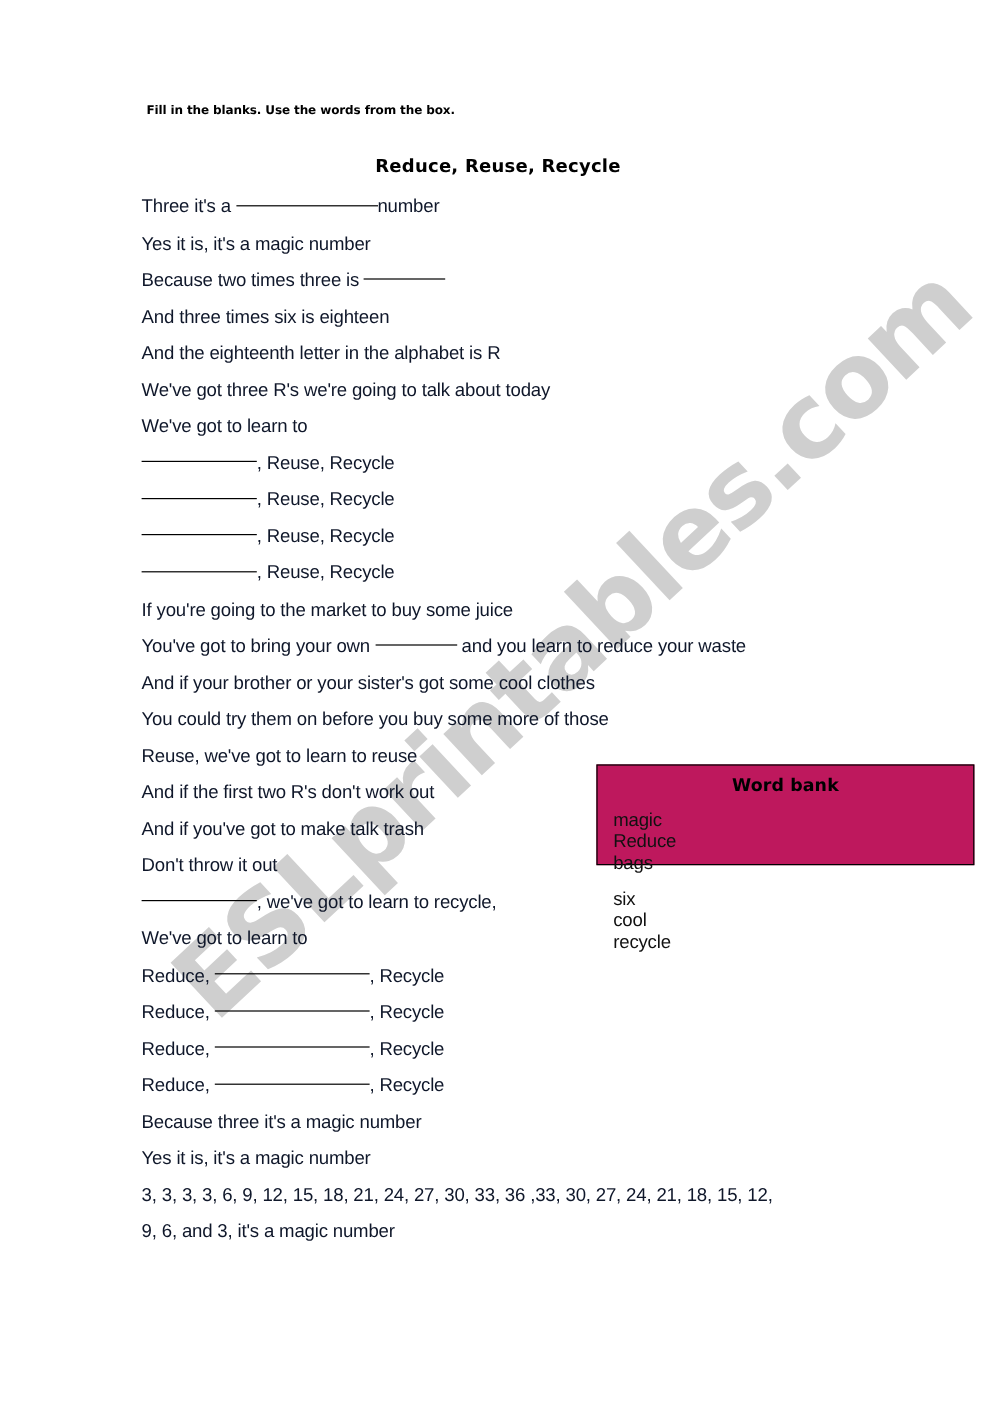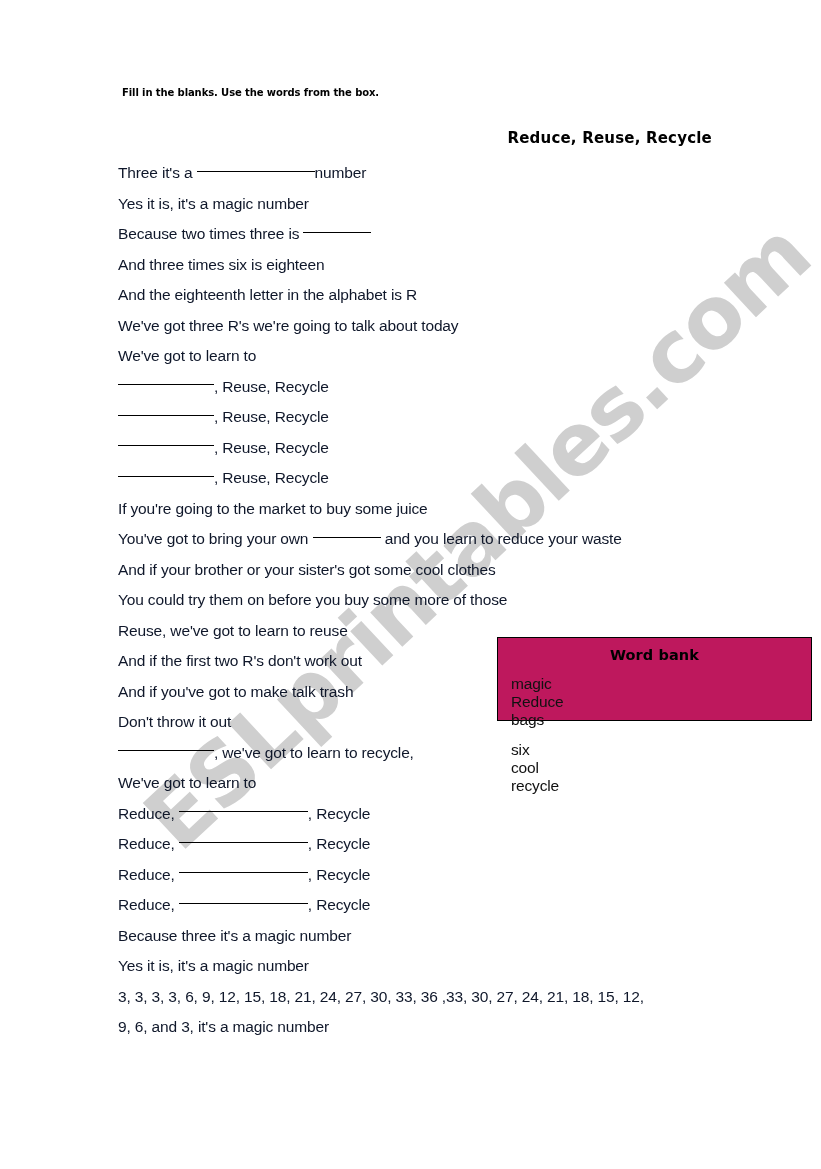--- a/index.html
+++ b/index.html
@@ -66,21 +66,21 @@
     font-size: 10px;
     letter-spacing: -0.1px;
     white-space: nowrap;
   }
 
   .song-title {
     position: absolute;
     left: 118px;
     top: 129px;
     width: 594px;
-    text-align: right;
+    text-align: center;
     font-family: "DejaVu Sans", sans-serif;
     font-weight: bold;
     font-size: 15px;
     letter-spacing: 0.2px;
     white-space: nowrap;
   }
 
   #lyrics {
     position: absolute;
     left: 118px;

